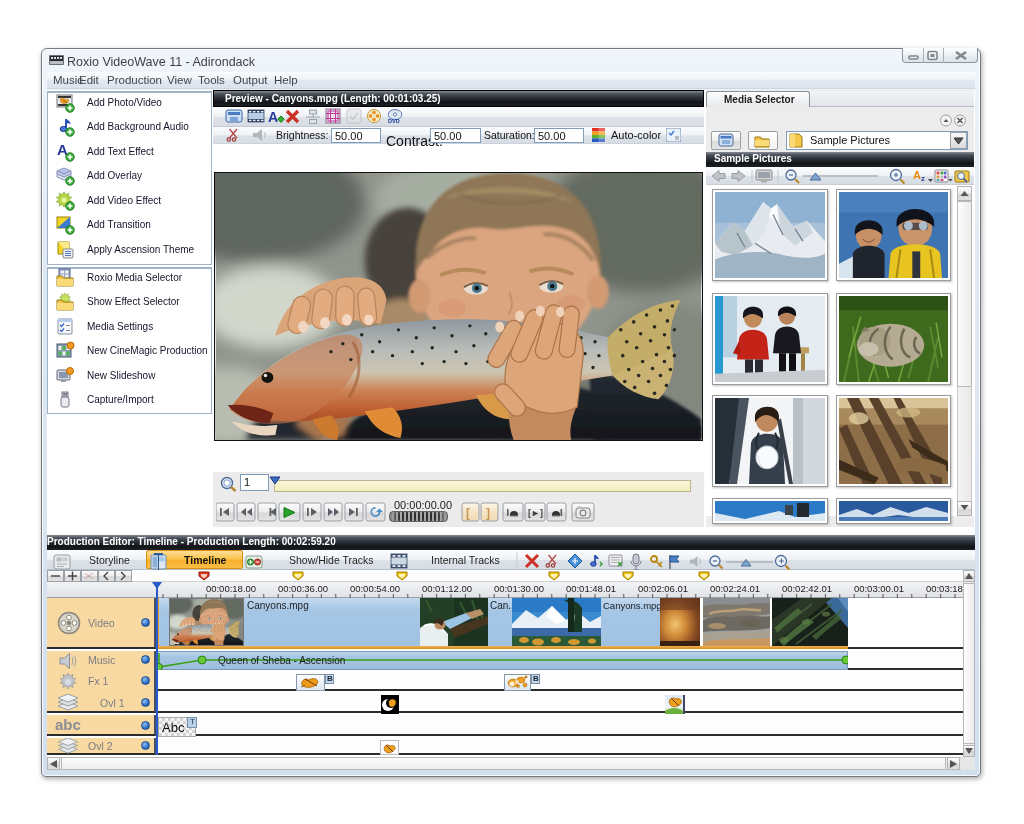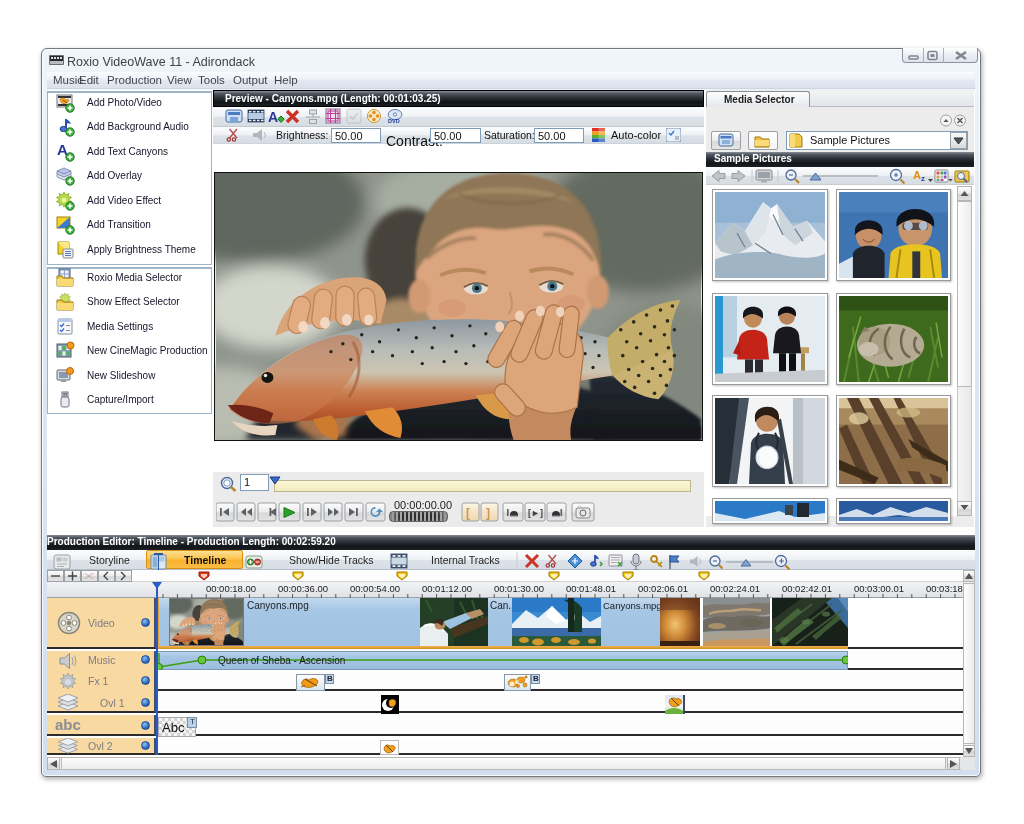--- a/index.html
+++ b/index.html
@@ -119,21 +119,21 @@
         <path d="M14 12.5 v5 M11.5 15 h5" stroke="#fff" stroke-width="1.6"></path>
       </svg>
  <span class="txt">Add Background Audio</span>
     </div>
 <div class="titem" style="left:56px;top:142px;">
  <svg class="ticon" width="20" height="20" viewBox="0 0 20 20">
         <text x="1" y="13" font-family="Liberation Serif" font-size="15" font-weight="bold" fill="#24369a">A</text>
         <circle cx="14" cy="15" r="4.2" fill="#3fae3f" stroke="#1d7a1d"></circle>
         <path d="M14 12.5 v5 M11.5 15 h5" stroke="#fff" stroke-width="1.6"></path>
       </svg>
- <span class="txt">Add Text Canyons</span>
+ <span class="txt">Add Text Effect</span>
     </div>
 <div class="titem" style="left:56px;top:166px;">
  <svg class="ticon" width="20" height="20" viewBox="0 0 20 20">
         <path d="M8 8 L15 5 L15 8 L8 11 L1 8 L1 5 Z" fill="#cdd4ef" stroke="#8a93b8"></path>
         <path d="M1 5 L8 2 L15 5 L8 8 Z" fill="#b8c2e8" stroke="#8a93b8"></path>
         <path d="M1 8 L8 11 L15 8 L15 11 L8 14 L1 11 Z" fill="#dfe4f4" stroke="#8a93b8"></path>
         <circle cx="14" cy="15" r="4.2" fill="#3fae3f" stroke="#1d7a1d"></circle>
         <path d="M14 12.5 v5 M11.5 15 h5" stroke="#fff" stroke-width="1.6"></path>
       </svg>
  <span class="txt">Add Overlay</span>
@@ -156,21 +156,21 @@
       </svg>
  <span class="txt">Add Transition</span>
     </div>
 <div class="titem" style="left:56px;top:240px;">
  <svg class="ticon" width="20" height="20" viewBox="0 0 20 20">
         <path d="M2 2 h11 v12 h-11z" fill="#f4d428" stroke="#998608"></path>
         <path d="M2 2 l11 12 v-12z" fill="#fbe98c"></path>
         <rect x="7" y="9" width="10" height="9" rx="1" fill="#f0f0f0" stroke="#888"></rect>
         <path d="M9 11.5 h6 M9 13.5 h6 M9 15.5 h6" stroke="#5a78c0"></path>
       </svg>
- <span class="txt">Apply Brightness Theme</span>
+ <span class="txt">Apply Ascension Theme</span>
     </div>
 
 <div class="titem" style="left:56px;top:268px;">
  <svg class="ticon" width="20" height="20" viewBox="0 0 20 20">
         <rect x="3" y="1" width="11" height="10" fill="#9aa8c8" stroke="#55628a"></rect>
         <rect x="4.5" y="2.5" width="3.5" height="3" fill="#e8ecf4"></rect>
         <rect x="9" y="2.5" width="3.5" height="3" fill="#e8ecf4"></rect>
         <rect x="4.5" y="6.5" width="3.5" height="3" fill="#e8ecf4"></rect>
         <rect x="9" y="6.5" width="3.5" height="3" fill="#e8ecf4"></rect>
         <path d="M1 8 h5 l1.5 2 h9.5 v8 h-16z" fill="#f2c94c" stroke="#9a7a10"></path>

